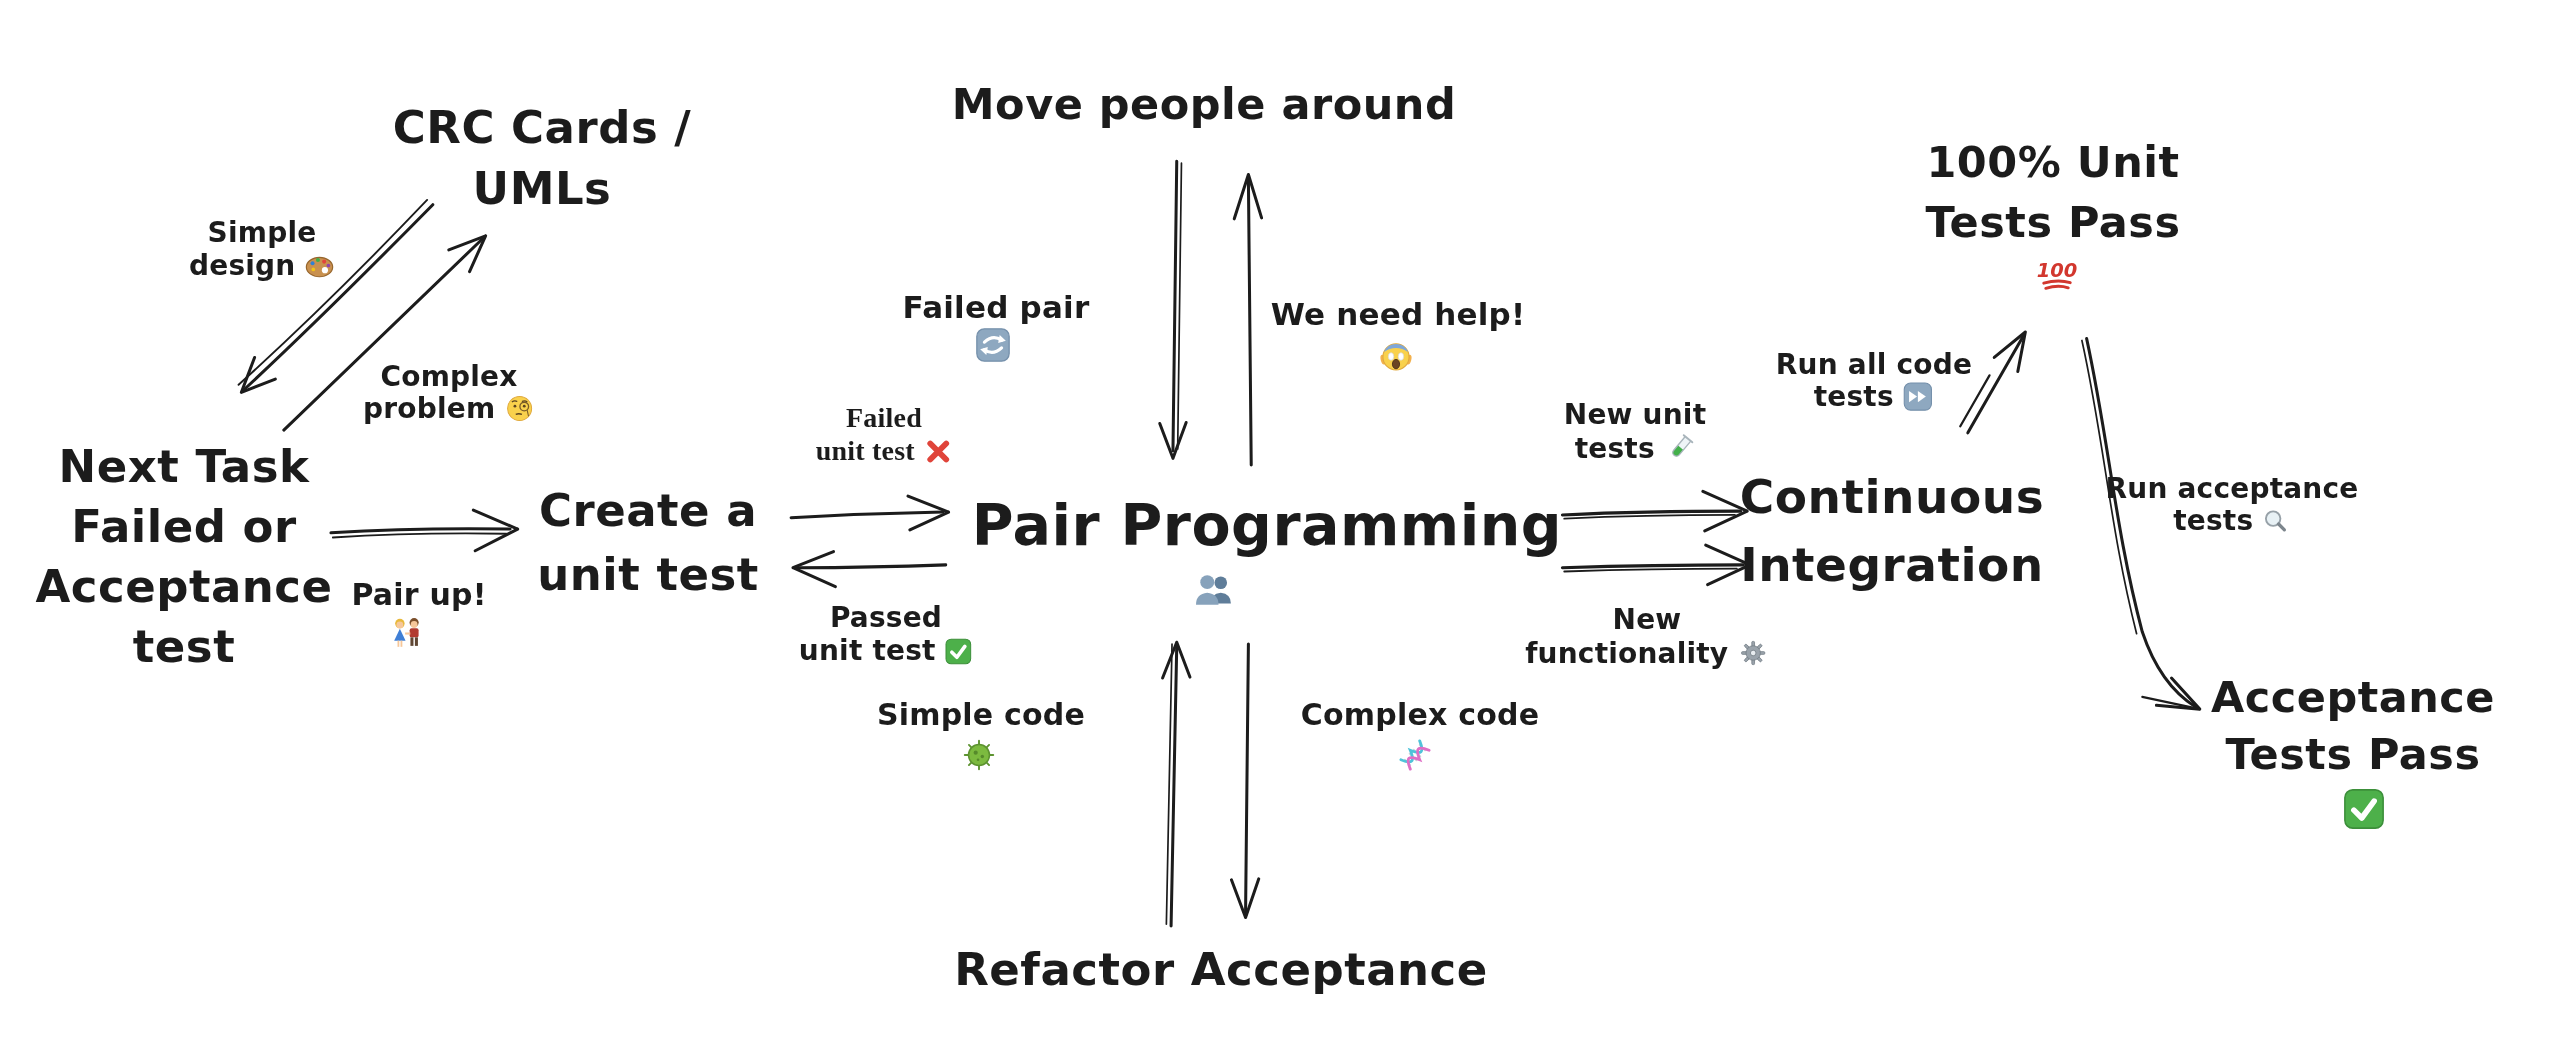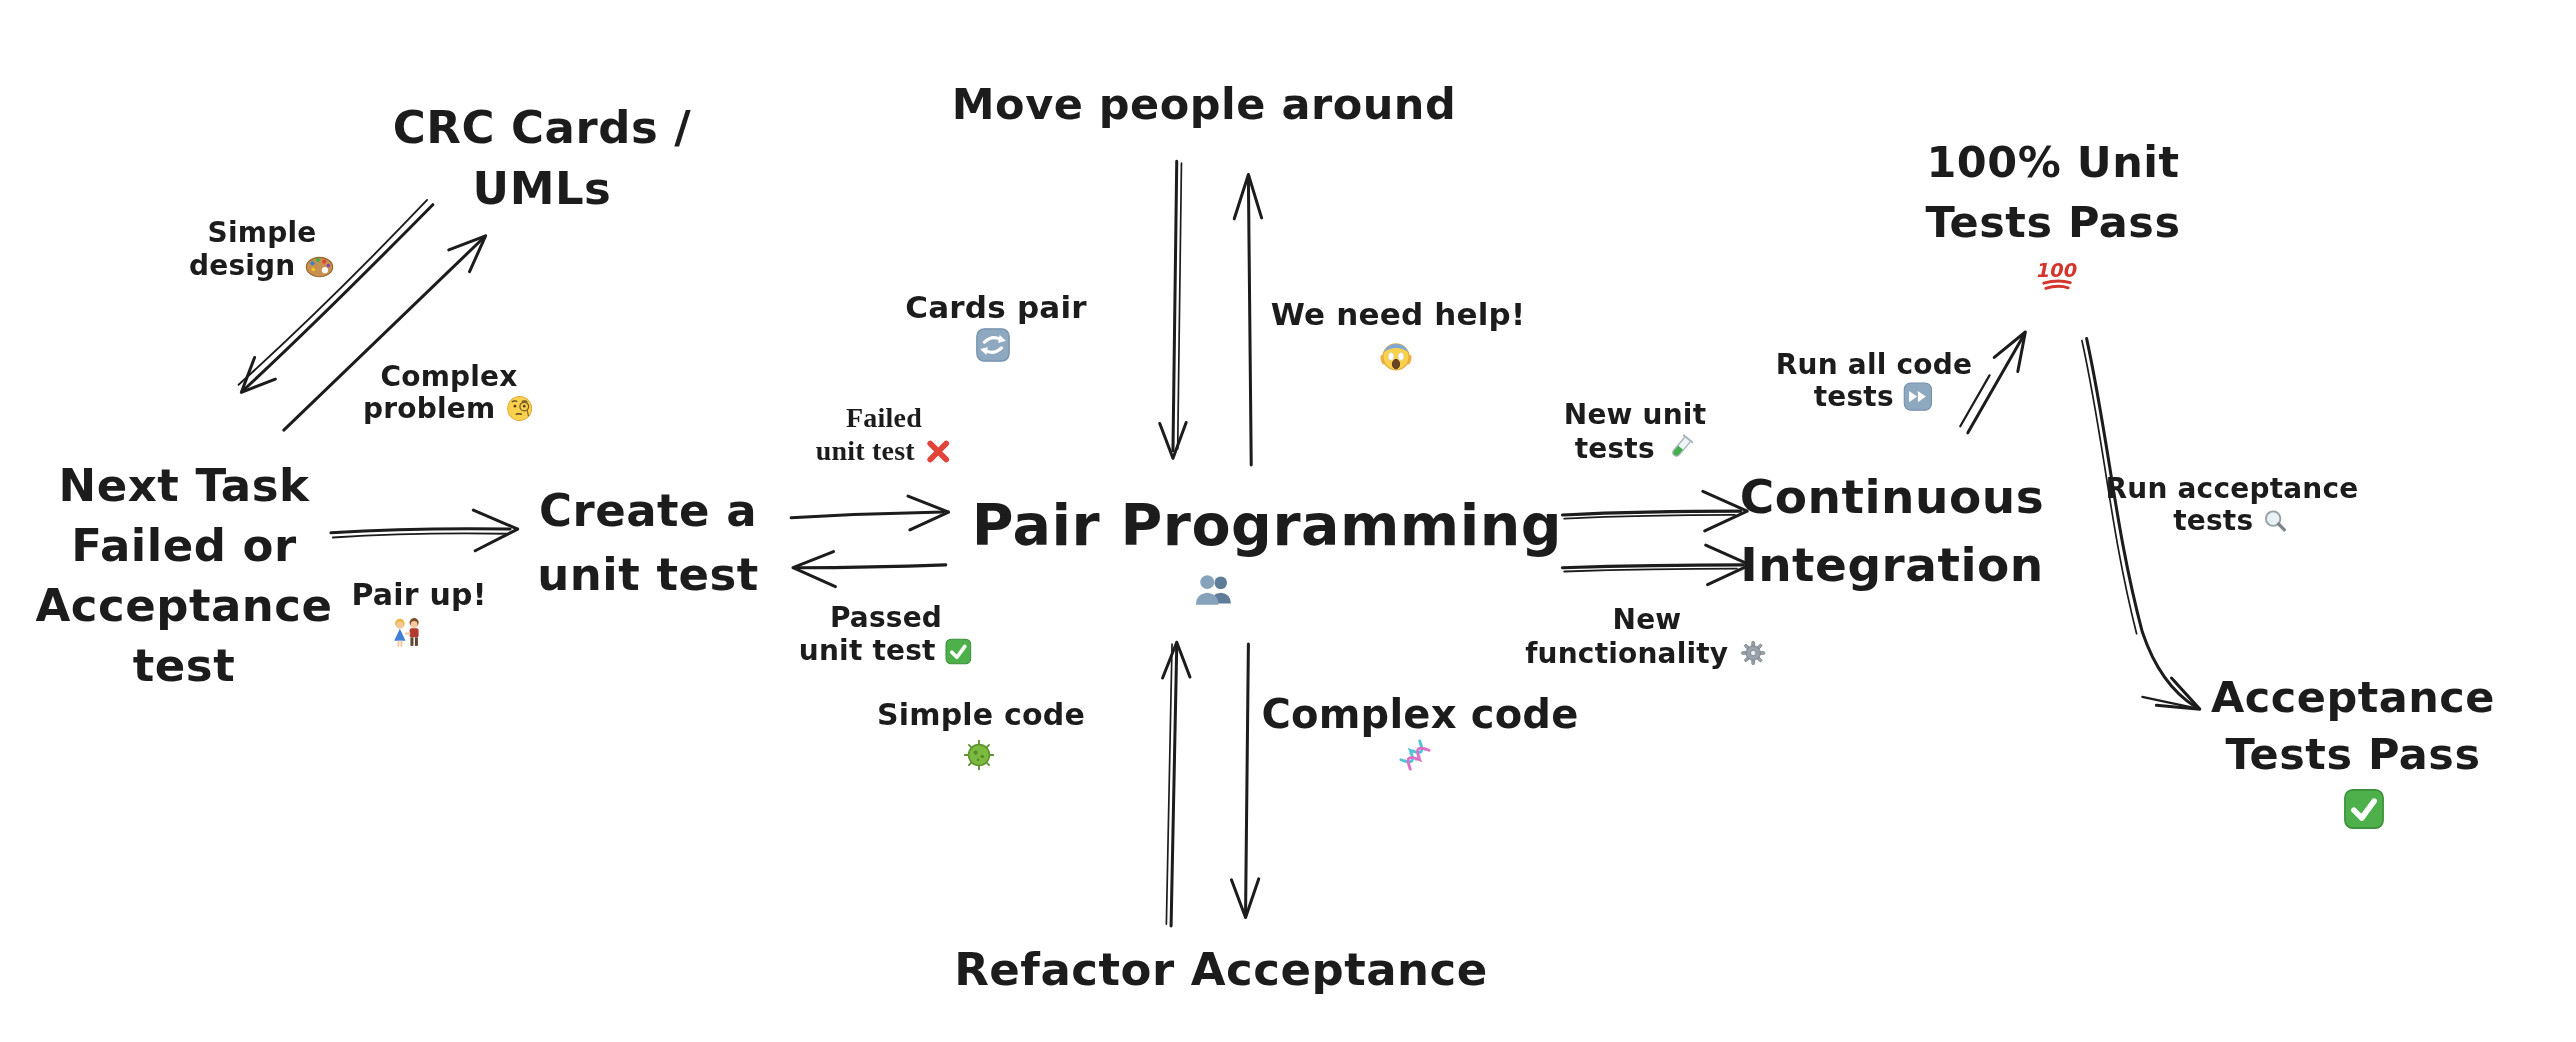--- a/index.html
+++ b/index.html
@@ -108,21 +108,21 @@
   <div class="node" style="left:2053px;top:192px;font-size:43px;line-height:60px;">
     <span class="ln">100% Unit</span>
     <span class="ln">Tests Pass</span>
   </div>
   <div class="icon-abs" style="left:2057px;top:275px;"><svg viewBox="0 0 44 40" width="45" height="45">
         <text x="22" y="22" text-anchor="middle" font-family="DejaVu Sans, sans-serif" font-size="19" font-style="italic" font-weight="bold" fill="#d2372e">100</text>
         <path d="M9 28 C 18 25.5, 28 25.5, 35 27.5" stroke="#d2372e" stroke-width="2.8" fill="none" stroke-linecap="round"></path>
         <path d="M11 33 C 19 30.5, 27 30.5, 33 32.5" stroke="#d2372e" stroke-width="2.8" fill="none" stroke-linecap="round"></path>
       </svg></div>
 
-  <div class="node" style="left:184px;top:557px;font-size:45px;line-height:60px;margin-top:19px;">
+  <div class="node" style="left:184px;top:557px;font-size:45px;line-height:60px;">
     <span class="ln">Next Task</span>
     <span class="ln">Failed or</span>
     <span class="ln">Acceptance</span>
     <span class="ln">test</span>
   </div>
 
   <div class="node" style="left:648px;top:543px;font-size:45px;line-height:64px;">
     <span class="ln">Create a</span>
     <span class="ln">unit test</span>
   </div>
@@ -208,21 +208,21 @@
 
   <div class="label" style="left:886px;top:634px;font-size:28px;line-height:33px;">
     <span class="ln">Passed</span>
     <span class="ln"><span>unit test</span><span class="ic"><svg viewBox="0 0 40 40" width="29" height="29">
             <rect x="3" y="3" width="34" height="34" rx="7" fill="#4db04a" stroke="#3c8f3a" stroke-width="1.4"></rect>
             <path d="M11 21 L18 28 L29 13" stroke="#ffffff" stroke-width="5" fill="none" stroke-linecap="round" stroke-linejoin="round"></path>
           </svg></span></span>
   </div>
 
   <div class="label" style="left:996px;top:307px;font-size:31px;">
-    <span>Cards pair</span>
+    <span>Failed pair</span>
   </div>
   <div class="icon-abs" style="left:993px;top:345px;"><svg viewBox="0 0 40 40" width="38" height="38">
         <rect x="3" y="3" width="34" height="34" rx="8" fill="#8ea8c0" stroke="#7590ab" stroke-width="1.4"></rect>
         <path d="M11 17 Q20 8.5 29 15" stroke="#ffffff" stroke-width="3.4" fill="none" stroke-linecap="round"></path>
         <polygon points="27,9.5 33.5,15.5 25.5,18" fill="#ffffff"></polygon>
         <path d="M29 23 Q20 31.5 11 25" stroke="#ffffff" stroke-width="3.4" fill="none" stroke-linecap="round"></path>
         <polygon points="13,30.5 6.5,24.5 14.5,22" fill="#ffffff"></polygon>
       </svg></div>
 
   <div class="label" style="left:1398px;top:314px;font-size:31px;">
@@ -251,21 +251,21 @@
           <line x1="27.8" y1="27.8" x2="30.6" y2="30.6"></line>
           <line x1="9.4" y1="30.6" x2="12.2" y2="27.8"></line>
           <line x1="27.8" y1="12.2" x2="30.6" y2="9.4"></line>
         </g>
         <circle cx="20" cy="20" r="11" fill="#7cba3f" stroke="#5d9330" stroke-width="1.6"></circle>
         <circle cx="16.5" cy="17.5" r="2.2" fill="#568a2b"></circle>
         <circle cx="23.5" cy="21.5" r="1.8" fill="#568a2b"></circle>
         <circle cx="19" cy="25" r="1.4" fill="#568a2b"></circle>
       </svg></div>
 
-  <div class="label" style="left:1420px;top:714px;font-size:40px;text-align:center;">
+  <div class="label" style="left:1420px;top:714px;font-size:30px;text-align:center;">
     <span>Complex code</span>
   </div>
   <div class="icon-abs" style="left:1415px;top:755px;"><svg viewBox="0 0 40 40" width="38" height="38">
         <g transform="rotate(45 20 20)" fill="none" stroke-linecap="round">
           <path d="M16 9 L24 9 M15 17 L25 17 M15 23 L25 23 M16 31 L24 31" stroke="#c9d4da" stroke-width="1.8"></path>
           <path d="M13 6 C 25 11, 25 15, 13 20 C 25 25, 25 29, 13 34" stroke="#4fc3d9" stroke-width="3"></path>
           <path d="M27 6 C 15 11, 15 15, 27 20 C 15 25, 15 29, 27 34" stroke="#df6fc6" stroke-width="3"></path>
         </g>
       </svg></div>
 

